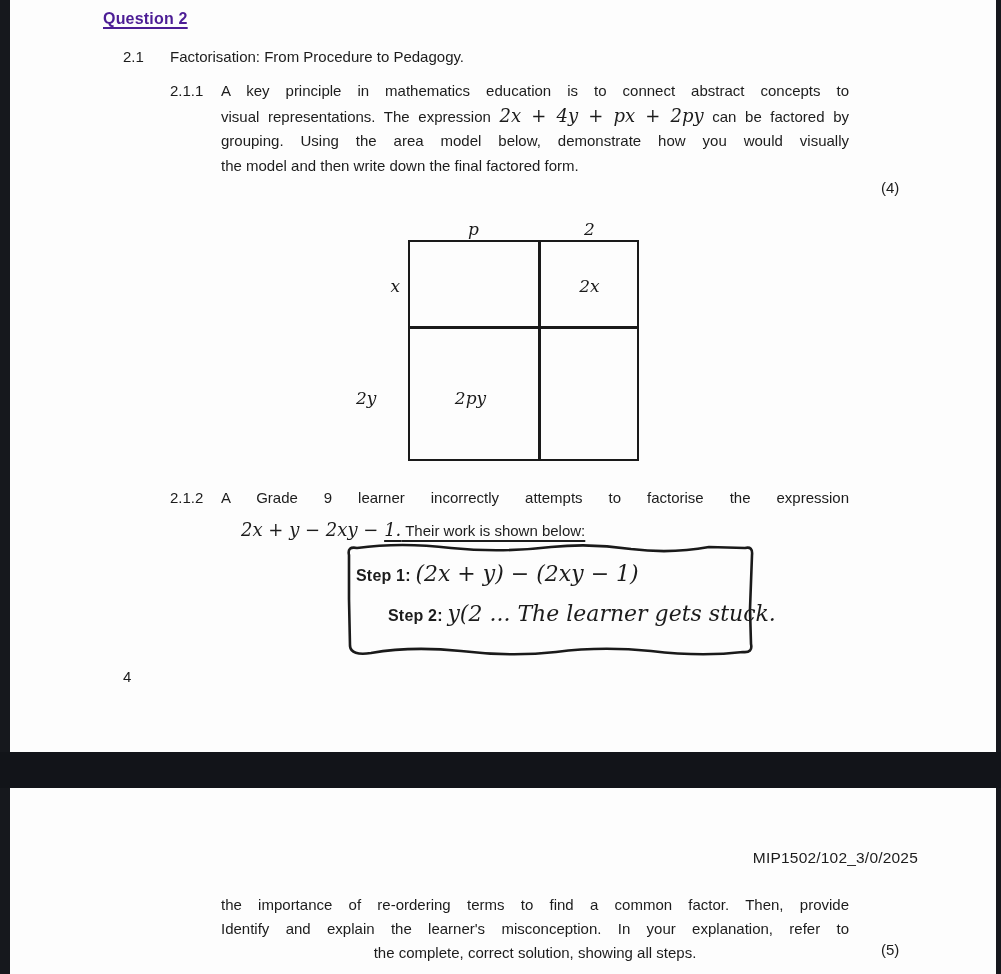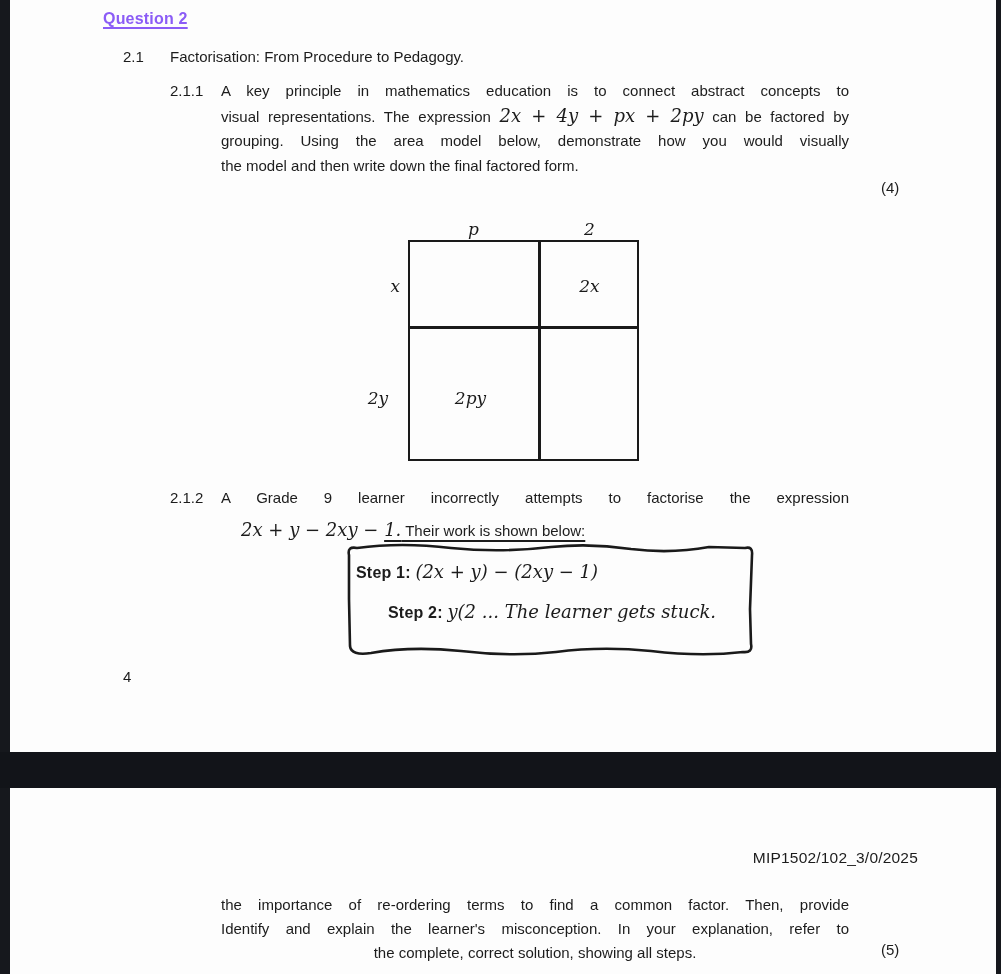--- a/index.html
+++ b/index.html
@@ -8,41 +8,41 @@
     width:1001px;height:974px;
     background:#fdfdfd;
     font-family:"Liberation Sans", sans-serif;
     color:#1c1c1c;
     overflow:hidden;
   }
   .abs{position:absolute;}
   .bar{background:#16181d;}
   .band{background:#121419;}
   .heading{
-    font-size:16px;font-weight:bold;color:#8b5cf6;
+    font-size:16px;font-weight:bold;color:#4c1d95;
     text-decoration:underline;
     text-decoration-thickness:2px;
     text-underline-offset:3px;
     letter-spacing:.2px;
   }
   .body15{font-size:15px;line-height:25px;margin-left:20px;}
   .para{width:628px;font-size:15px;line-height:25px;}
   .jline{text-align:justify;text-align-last:justify;height:25px;white-space:nowrap;}
   .nline{text-align:left;height:25px;white-space:nowrap;}
   .math{font-family:"DejaVu Serif", serif;font-style:italic;font-size:18px;}
   .mathbig{font-family:"DejaVu Serif", serif;font-style:italic;font-size:17px;color:#1a1a1a;}
   .underlined{text-decoration:underline;text-decoration-thickness:1.5px;text-underline-offset:3.5px;}
   .marks{font-size:15px;}
   .grid{border:2.5px solid #1a1a1a;}
   .gridline-v{background:#1a1a1a;width:2.5px;top:0;bottom:0;}
   .gridline-h{background:#1a1a1a;height:2.5px;left:0;right:0;}
   .glabel{text-align:center;}
   .steps{font-size:16px;white-space:nowrap;}
   .steplabel{font-weight:600;letter-spacing:.2px;}
-  .stepmath{font-family:"DejaVu Serif", serif;font-style:italic;font-size:18px;}
+  .stepmath{font-family:"DejaVu Serif", serif;font-style:italic;font-size:22px;}
   .headercode{font-size:15.5px;letter-spacing:.2px;}
 </style>
 </head>
 <body>
 
 <div class="canvas">
 
   <div class="abs bar" style="left:0;top:0;width:10px;height:974px;"></div>
   <div class="abs bar" style="left:996px;top:0;width:5px;height:974px;"></div>
   <div class="abs band" style="left:0;top:752px;width:1001px;height:36px;"></div>
@@ -64,21 +64,21 @@
 
   <div class="abs mathbig glabel" style="left:408px;top:219px;width:131px;">p</div>
   <div class="abs mathbig glabel" style="left:539px;top:219px;width:101px;">2</div>
 
   <div class="abs grid" style="left:408px;top:240px;width:227px;height:217px;">
     <div class="abs gridline-v" style="left:128px;"></div>
     <div class="abs gridline-h" style="top:84px;"></div>
   </div>
 
   <div class="abs mathbig" style="left:370px;top:276px;width:30px;text-align:right;">x</div>
-  <div class="abs mathbig" style="left:356px;top:388px;width:44px;text-align:center;">2y</div>
+  <div class="abs mathbig" style="left:356px;top:388px;width:44px;text-align:left;">2y</div>
 
   <div class="abs mathbig glabel" style="left:539px;top:276px;width:101px;">2x</div>
   <div class="abs mathbig glabel" style="left:408px;top:388px;width:125px;">2py</div>
 
   <div class="abs body15" style="left:150px;top:485px;">2.1.2</div>
   <div class="abs para jline" style="left:221px;top:485px;">A Grade 9 learner incorrectly attempts to factorise the expression</div>
 
   <div class="abs body15" style="left:221px;top:517px;white-space:nowrap;">
     <span class="math">2x + y − 2xy − </span><span class="underlined"><span class="math">1.</span><span> Their work is shown below:</span></span>
   </div>

